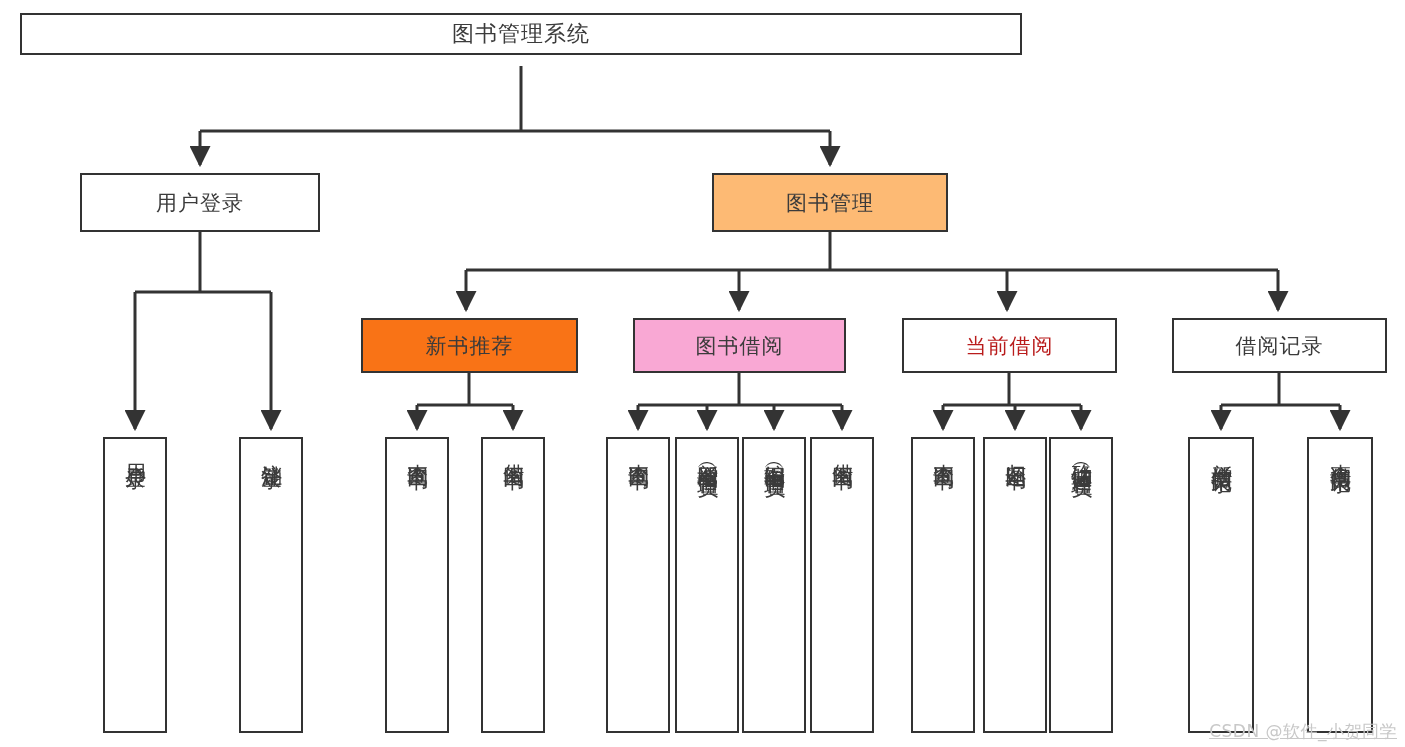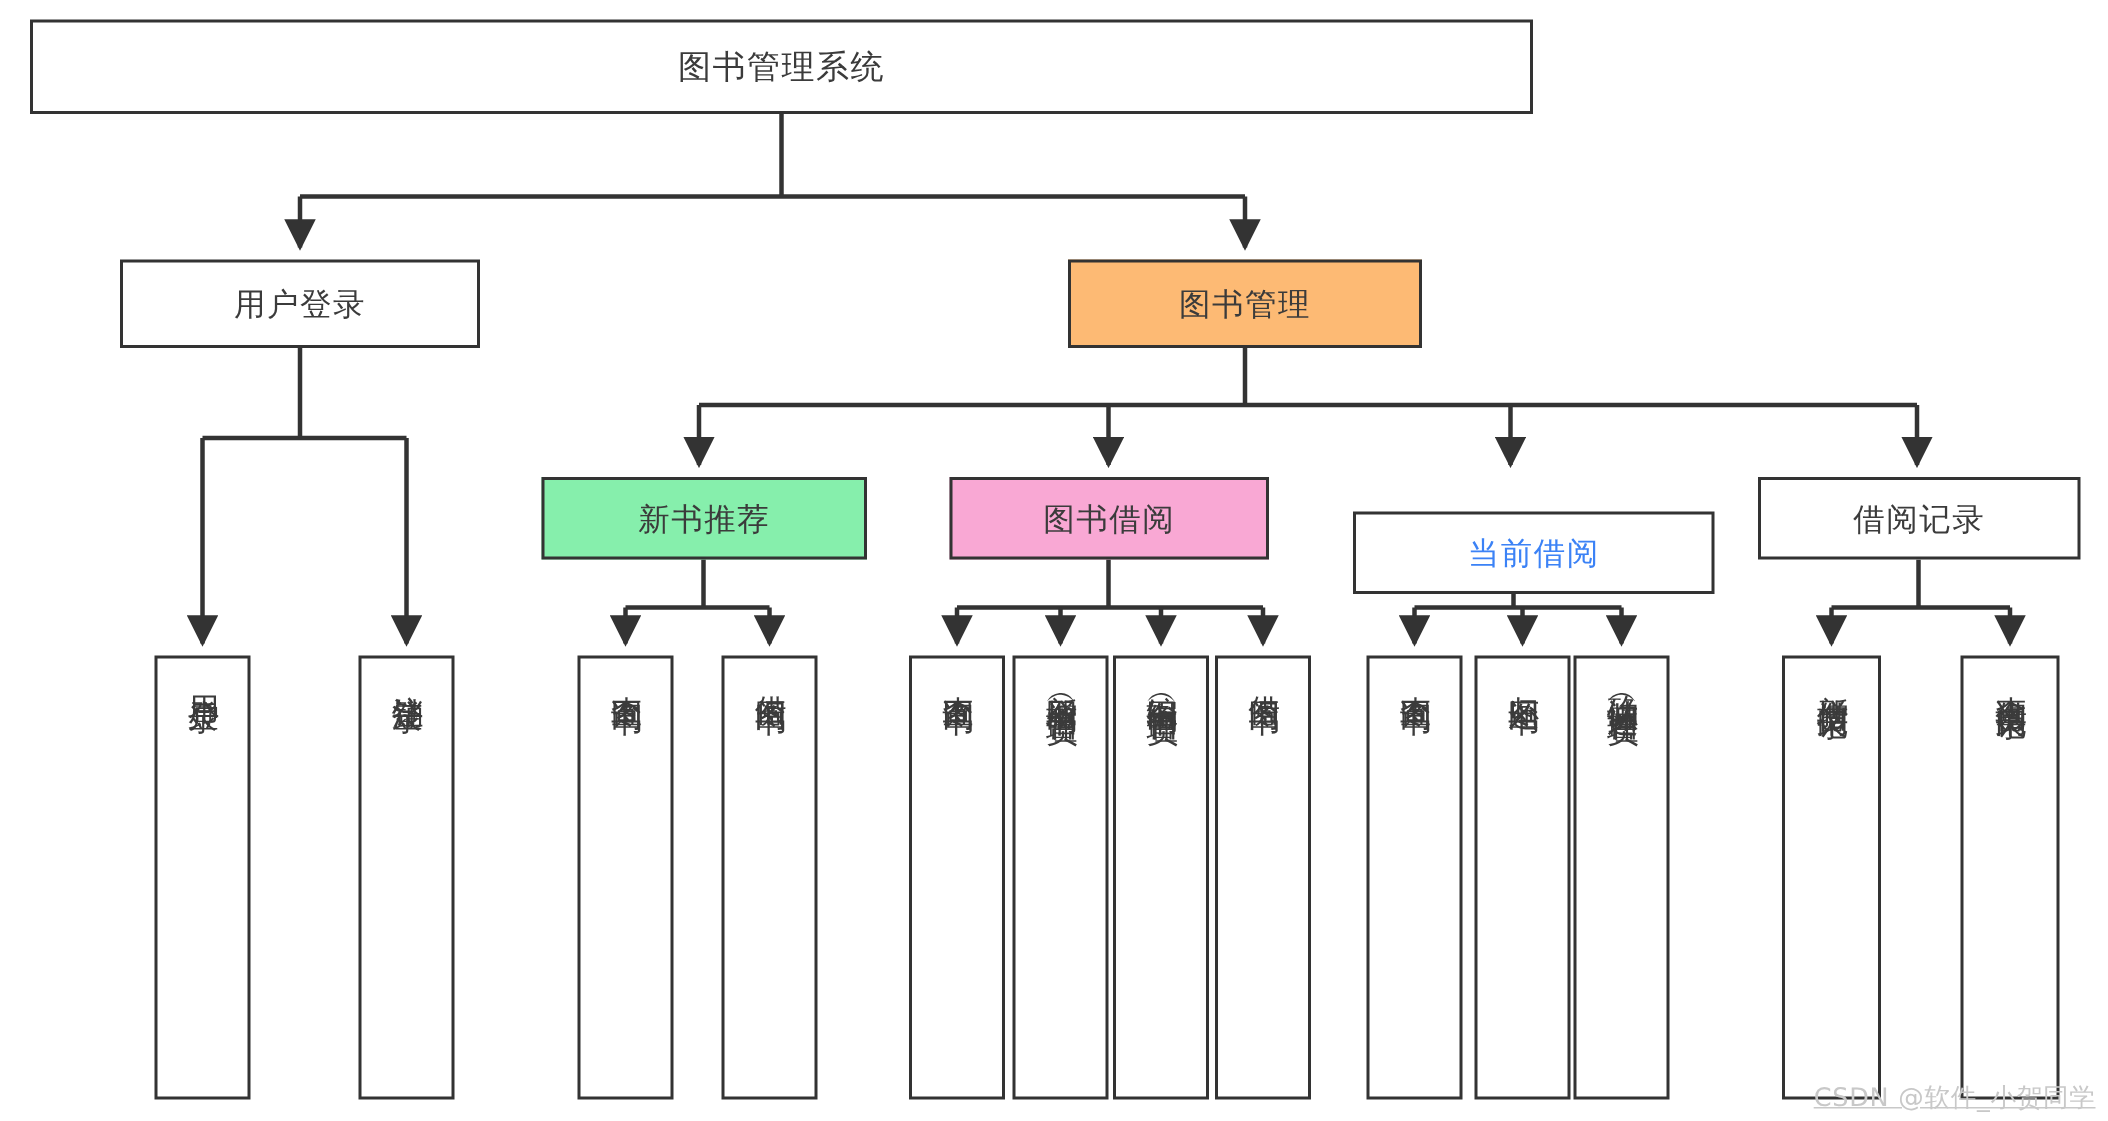--- a/index.html
+++ b/index.html
@@ -103,38 +103,38 @@
       <path d="M 1015 405 L 1015 429" marker-end="url(#arrow)"></path>
       <path d="M 1081 405 L 1081 429" marker-end="url(#arrow)"></path>
 
       <path d="M 1279 373 L 1279 405"></path>
       <path d="M 1221 405 L 1340 405"></path>
       <path d="M 1221 405 L 1221 429" marker-end="url(#arrow)"></path>
       <path d="M 1340 405 L 1340 429" marker-end="url(#arrow)"></path>
     </g>
   </svg>
 
-  <div class="node horiz root" style="left: 20px; top: 13px; width: 1002px; height: 63px; border-color: rgb(51, 51, 51); background: rgb(255, 255, 255); color: rgb(59, 59, 59);">
+  <div class="node horiz root" style="left: 20px; top: 13px; width: 1002px; height: 42px; border-color: rgb(51, 51, 51); background: rgb(255, 255, 255); color: rgb(59, 59, 59);">
     <span class="htext">图书管理系统</span>
   </div>
 
   <div class="node horiz" style="left: 80px; top: 173px; width: 240px; height: 59px; border-color: rgb(51, 51, 51); background: rgb(255, 255, 255); color: rgb(59, 59, 59);">
     <span class="htext">用户登录</span>
   </div>
   <div class="node horiz" style="left: 712px; top: 173px; width: 236px; height: 59px; border-color: rgb(51, 51, 51); background: #fdba74; color: rgb(59, 59, 59);">
     <span class="htext">图书管理</span>
   </div>
 
-  <div class="node horiz" style="left: 361px; top: 318px; width: 217px; height: 55px; border-color: rgb(51, 51, 51); background: #86efac; color: rgb(59, 59, 59);">
+  <div class="node horiz" style="left: 361px; top: 318px; width: 217px; height: 55px; border-color: rgb(51, 51, 51); background: #f97316; color: rgb(59, 59, 59);">
     <span class="htext">新书推荐</span>
   </div>
   <div class="node horiz" style="left: 633px; top: 318px; width: 213px; height: 55px; border-color: rgb(51, 51, 51); background: #f9a8d4; color: rgb(59, 59, 59);">
     <span class="htext">图书借阅</span>
   </div>
-  <div class="node horiz" style="left: 902px; top: 318px; width: 241px; height: 55px; border-color: rgb(51, 51, 51); background: rgb(255, 255, 255); color: #3b82f6; margin-top: 23px;">
+  <div class="node horiz" style="left: 902px; top: 318px; width: 215px; height: 55px; border-color: rgb(51, 51, 51); background: rgb(255, 255, 255); color: #b91c1c;">
     <span class="htext">当前借阅</span>
   </div>
   <div class="node horiz" style="left: 1172px; top: 318px; width: 215px; height: 55px; border-color: rgb(51, 51, 51); background: rgb(255, 255, 255); color: rgb(59, 59, 59); text-align: right;">
     <span class="htext">借阅记录</span>
   </div>
 
   <div class="node leaf" style="left: 103px; top: 437px; width: 64px; height: 296px; border-color: rgb(51, 51, 51); background: rgb(255, 255, 255); color: rgb(59, 59, 59);">
     <span class="vtext">用户登录</span>
   </div>
   <div class="node leaf" style="left: 239px; top: 437px; width: 64px; height: 296px; border-color: rgb(51, 51, 51); background: rgb(255, 255, 255); color: rgb(59, 59, 59);">

